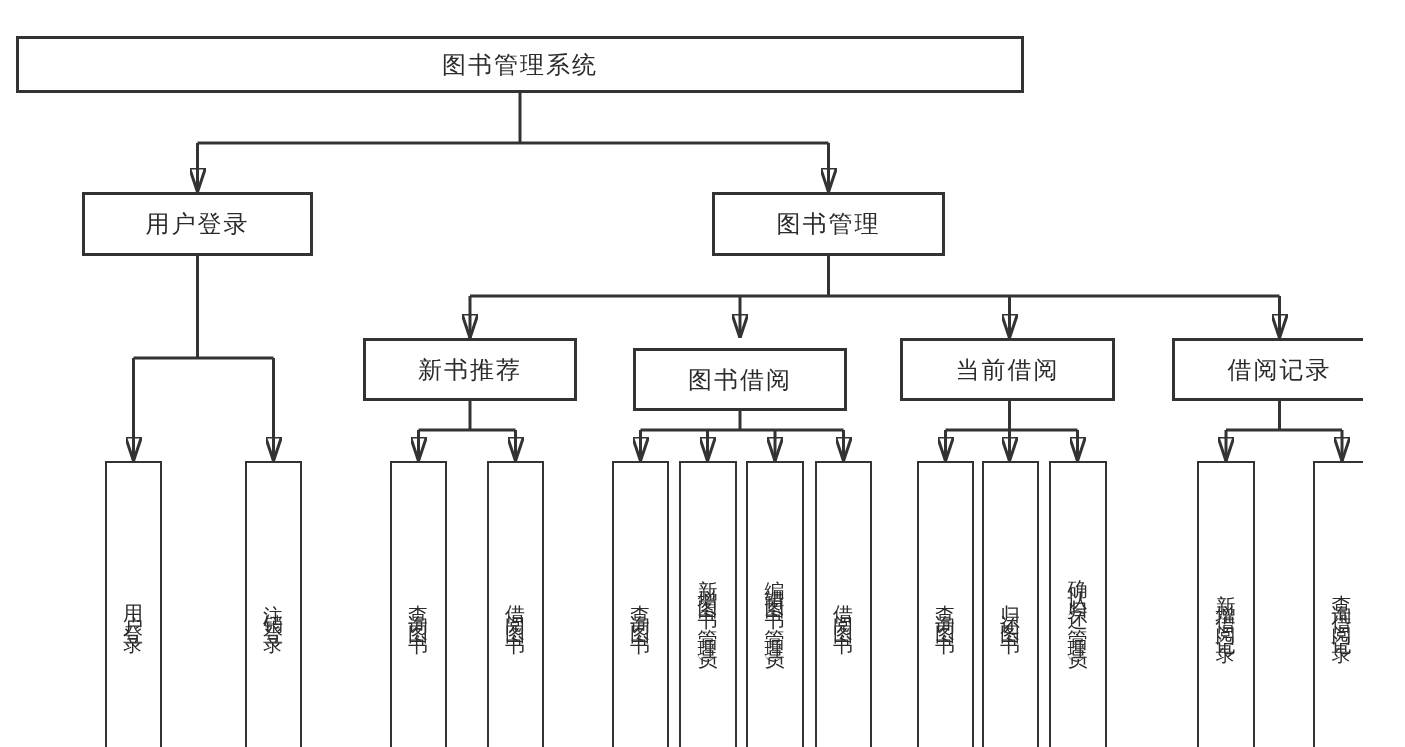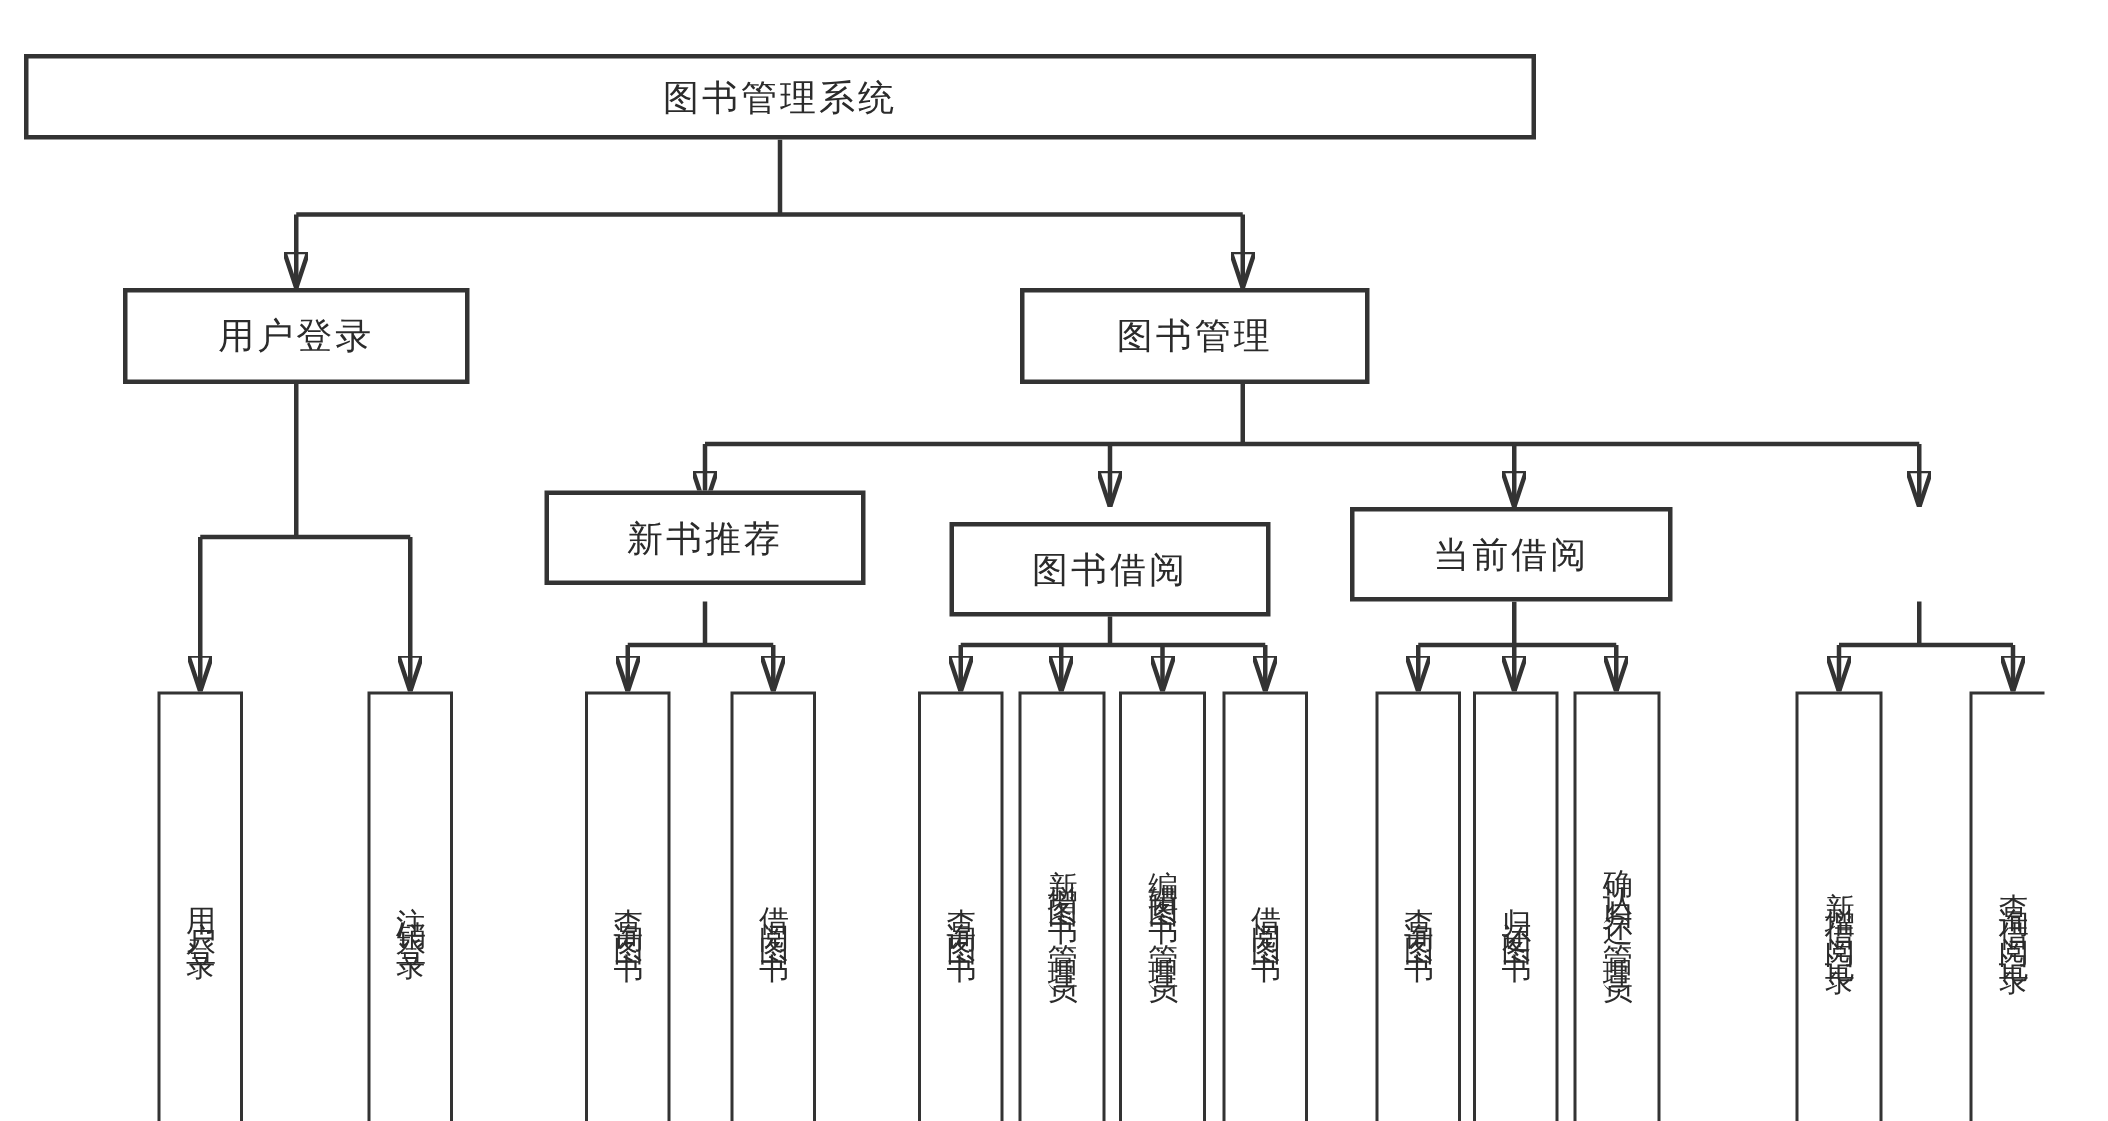--- a/index.html
+++ b/index.html
@@ -96,25 +96,26 @@
 
     <path d="M1279.5 377 L1279.5 406"></path>
     <path d="M1226 406 L1342 406"></path>
     <path d="M1226 406 L1226 437" marker-end="url(#ah)"></path>
     <path d="M1342 406 L1342 437" marker-end="url(#ah)"></path>
   </svg>
 
   <div class="node" style="left:16px;top:12px;width:1008px;height:57px">图书管理系统</div>
 
   <div class="node" style="left:82px;top:168px;width:231px;height:64px">用户登录</div>
-  <div class="node" style="left:680px;top:168px;width:233px;height:64px">图书管理</div>
+  <div class="node" style="left:712px;top:168px;width:233px;height:64px">图书管理</div>
 
-  <div class="node" style="left:363px;top:303px;width:214px;height:63px">新书推荐</div>
+  <div class="node" style="left:363px;top:314px;width:214px;height:63px">新书推荐</div>
   <div class="node" style="left:633px;top:324px;width:214px;height:63px">图书借阅</div>
   <div class="node" style="left:900px;top:314px;width:215px;height:63px">当前借阅</div>
+  <div class="node" style="left:1172px;top:314px;width:215px;height:63px">借阅记录</div>
 
   <div class="node leaf" style="left:105px;top:437px;width:57px;height:296px">用户登录</div>
   <div class="node leaf" style="left:245px;top:437px;width:57px;height:296px">注销登录</div>
 
   <div class="node leaf" style="left:390px;top:437px;width:57px;height:296px">查询图书</div>
   <div class="node leaf" style="left:487px;top:437px;width:57px;height:296px">借阅图书</div>
 
   <div class="node leaf" style="left:612px;top:437px;width:57px;height:296px">查询图书</div>
   <div class="node leaf" style="left:679px;top:437px;width:58px;height:296px">新增图书（管理员）</div>
   <div class="node leaf" style="left:746px;top:437px;width:58px;height:296px">编辑图书（管理员）</div>

